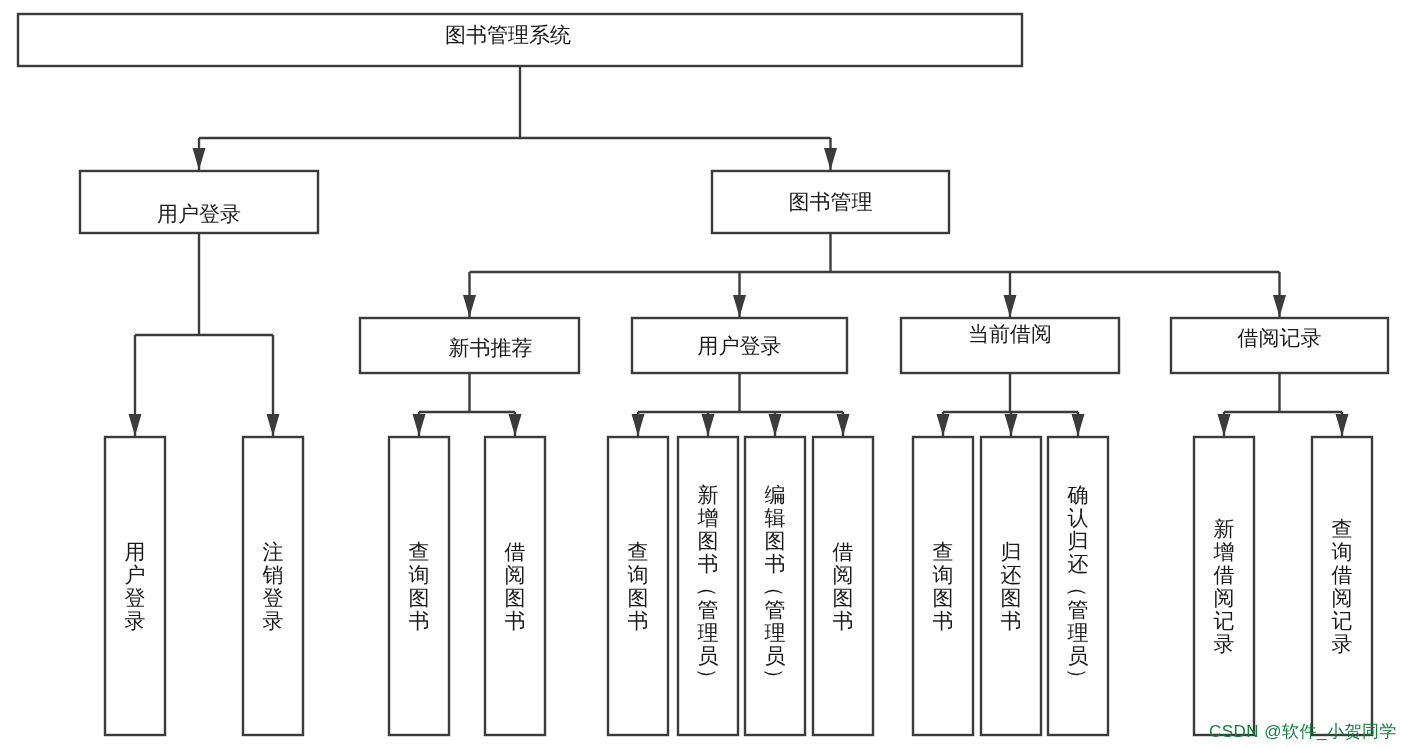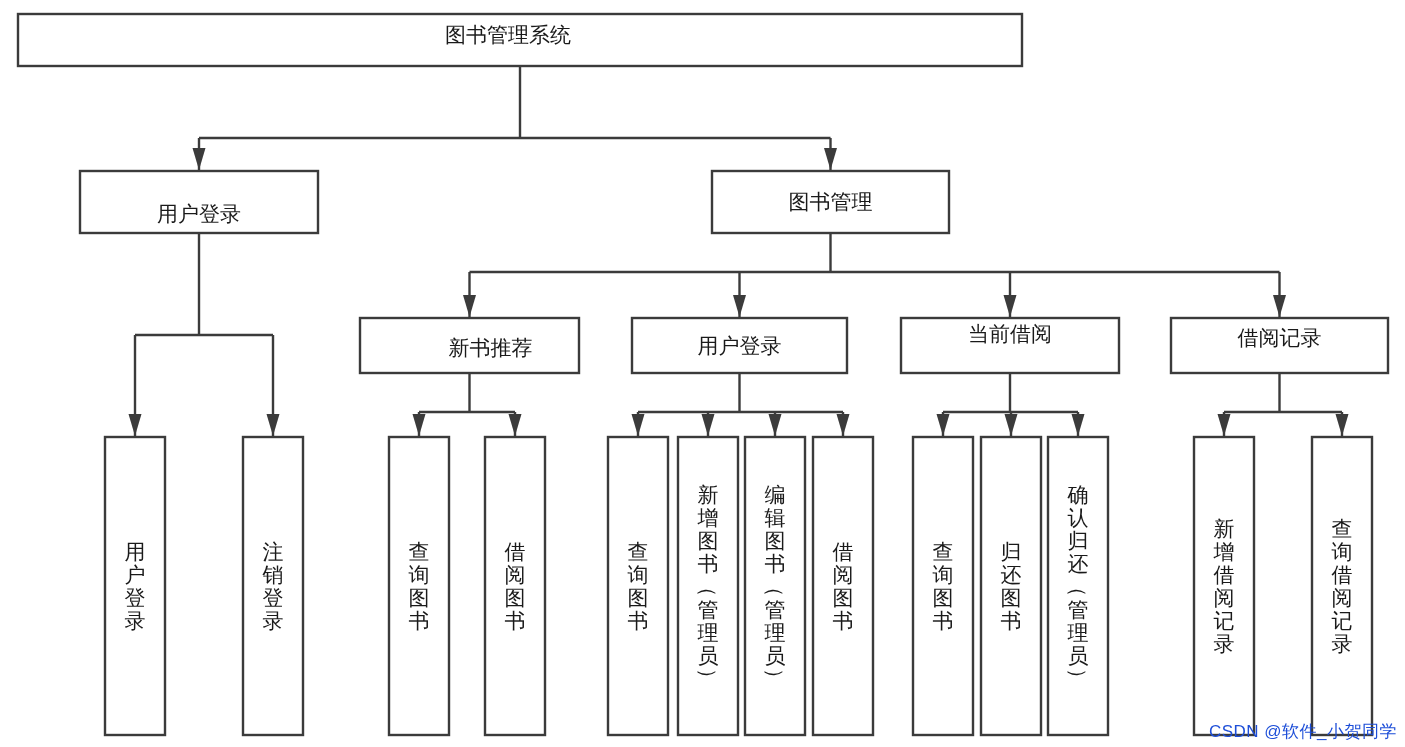--- a/index.html
+++ b/index.html
@@ -40,21 +40,21 @@
   .arrow-head {
     fill: #3b3b3b;
     stroke: none;
   }
   .watermark {
     position: absolute;
     right: 8px;
     bottom: 4px;
     font-family: "Liberation Sans", "DejaVu Sans", sans-serif;
     font-size: 17px;
-    color: #1d4ed8;
+    color: #15803d;
     white-space: nowrap;
     letter-spacing: 0.5px;
   }
   .vtext-wrap {
     position: absolute;
     display: flex;
     flex-direction: column;
     align-items: center;
     justify-content: flex-start;
     font-size: 21px;

